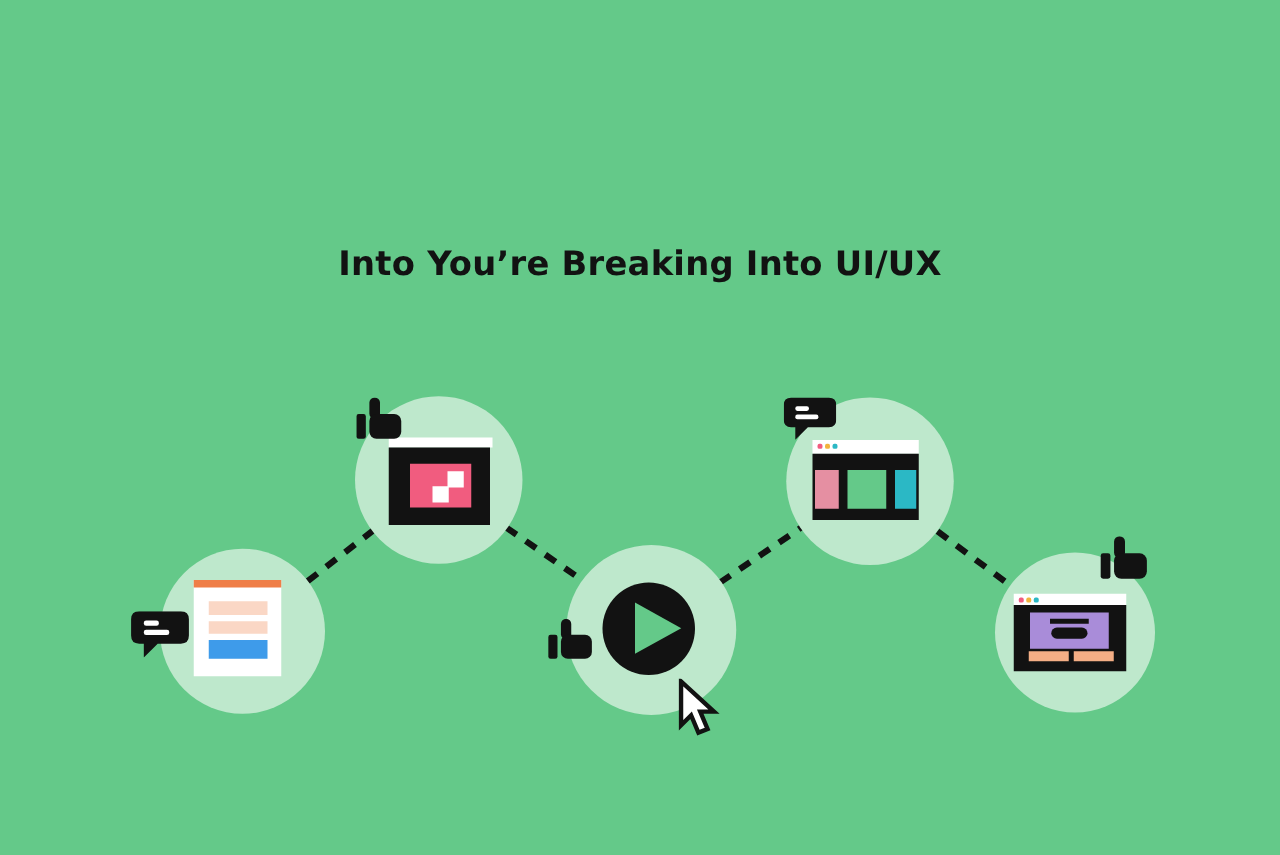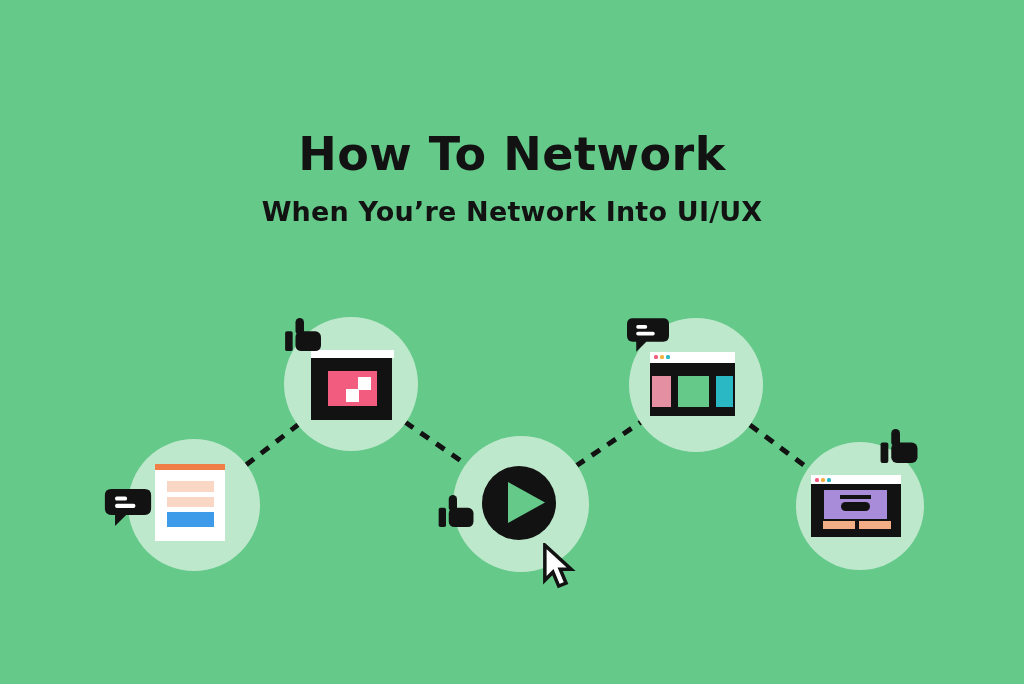--- a/index.html
+++ b/index.html
@@ -57,22 +57,21 @@
   .thumb2{left:285px;top:318px;width:38px;height:34px;}
   .thumb3{left:438px;top:495px;width:38px;height:33px;}
   .thumb5{left:880px;top:429px;width:40px;height:35px;}
   .cursor{left:539px;top:543px;width:38px;height:54px;}
 </style>
 </head>
 <body>
 
 <div class="stage" style="background-color: rgb(100, 201, 137);">
 
-  <h1 class="abs title" style="color: rgb(18, 18, 18);">How To Network</h1>
-  <p class="abs subtitle" style="color: rgb(18, 18, 18);">When You’re Network Into UI/UX</p>
+  <p class="abs subtitle" style="color: rgb(18, 18, 18);">Into You’re Breaking Into UI/UX</p>
 
   <svg class="abs connectors" width="1024" height="684" viewBox="0 0 1024 684">
     <line class="dash" x1="246" y1="465" x2="299" y2="424" style="stroke: rgb(18, 18, 18);"></line>
     <line class="dash" x1="405" y1="422" x2="467" y2="465" style="stroke: rgb(18, 18, 18);"></line>
     <line class="dash" x1="576" y1="466" x2="641" y2="422" style="stroke: rgb(18, 18, 18);"></line>
     <line class="dash" x1="750" y1="425" x2="805" y2="466" style="stroke: rgb(18, 18, 18);"></line>
   </svg>
 
   <div class="abs circle c1" style="background-color: rgb(190, 232, 204);"></div>
   <div class="abs circle c2" style="background-color: rgb(190, 232, 204);"></div>

